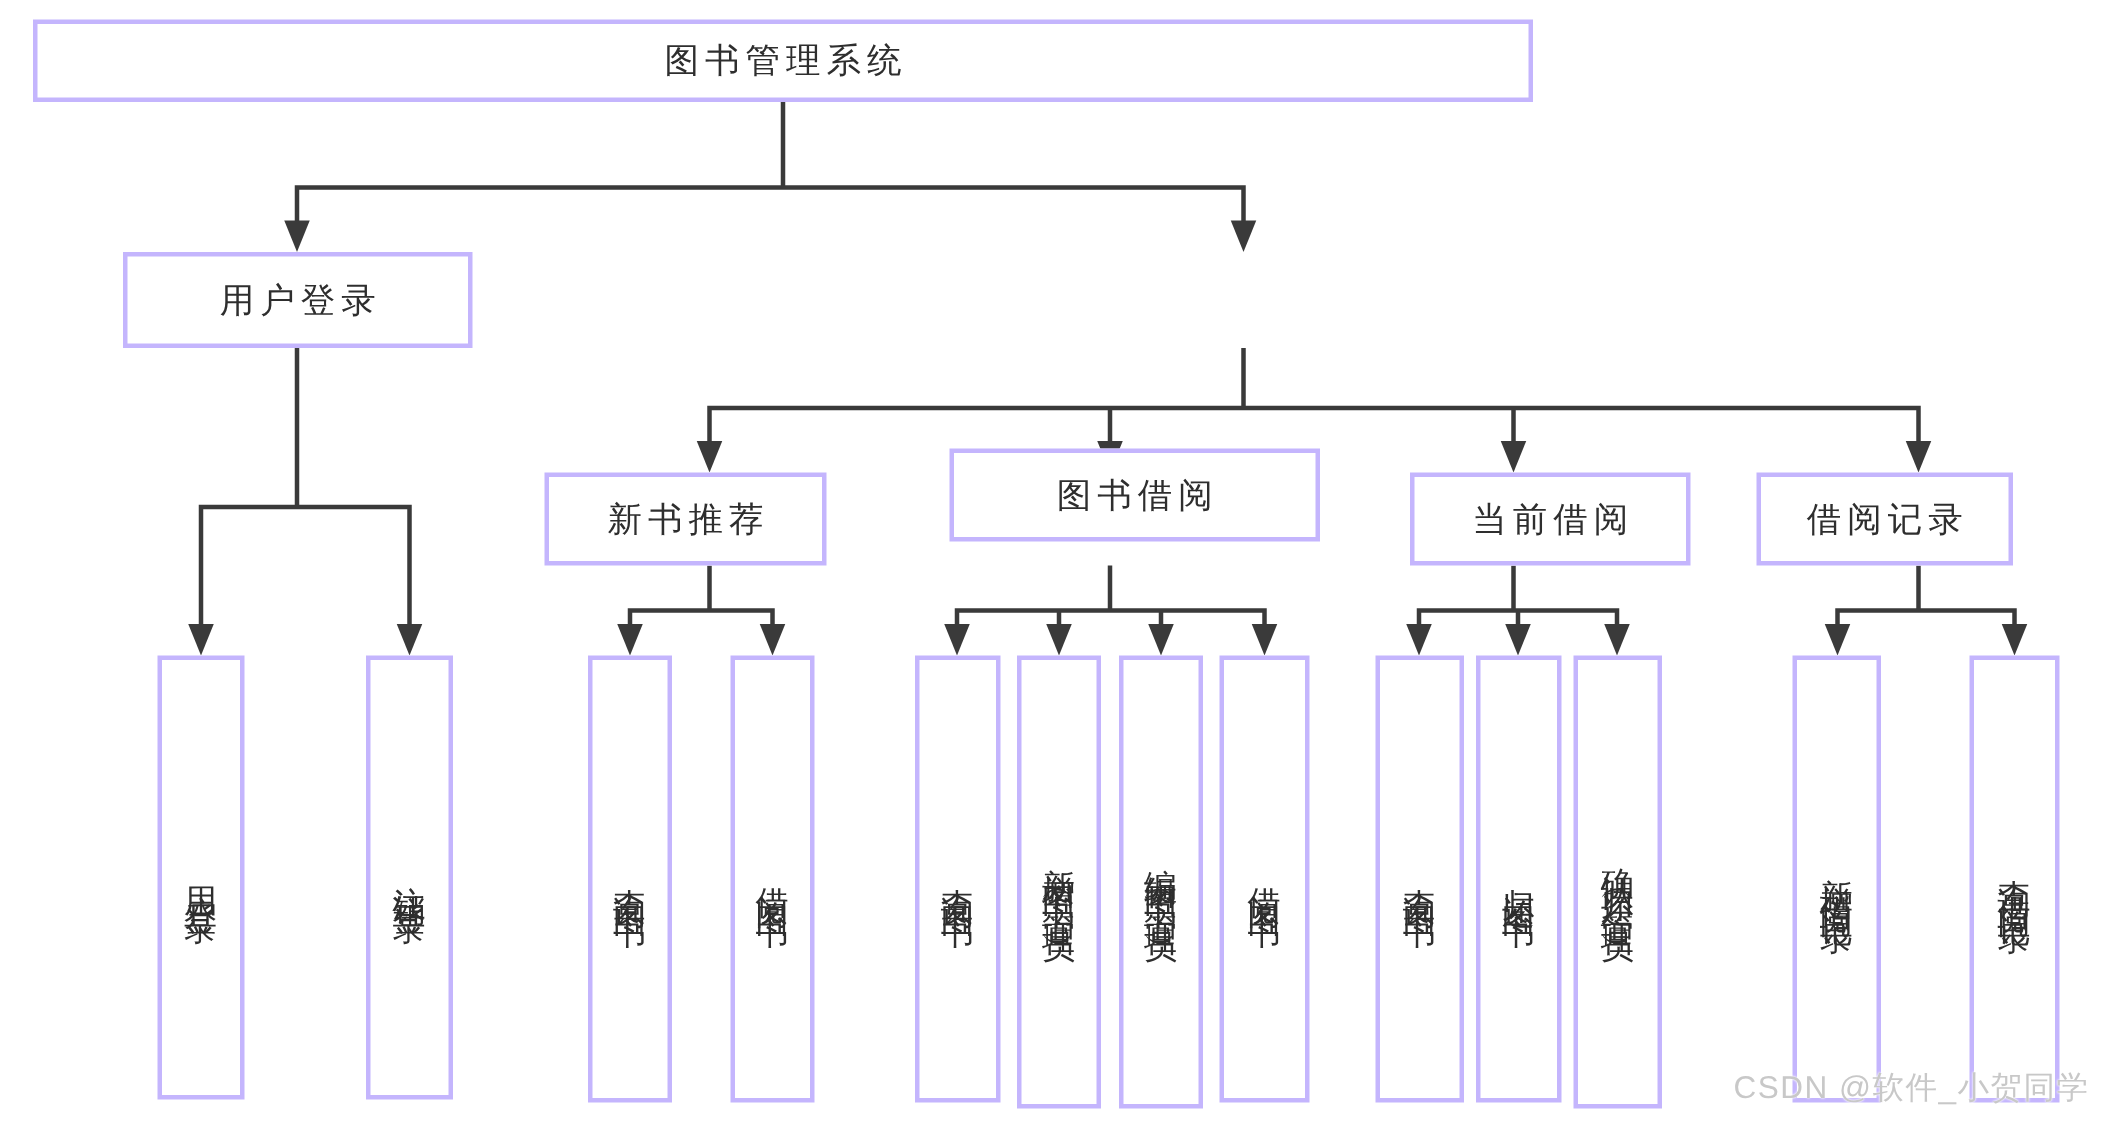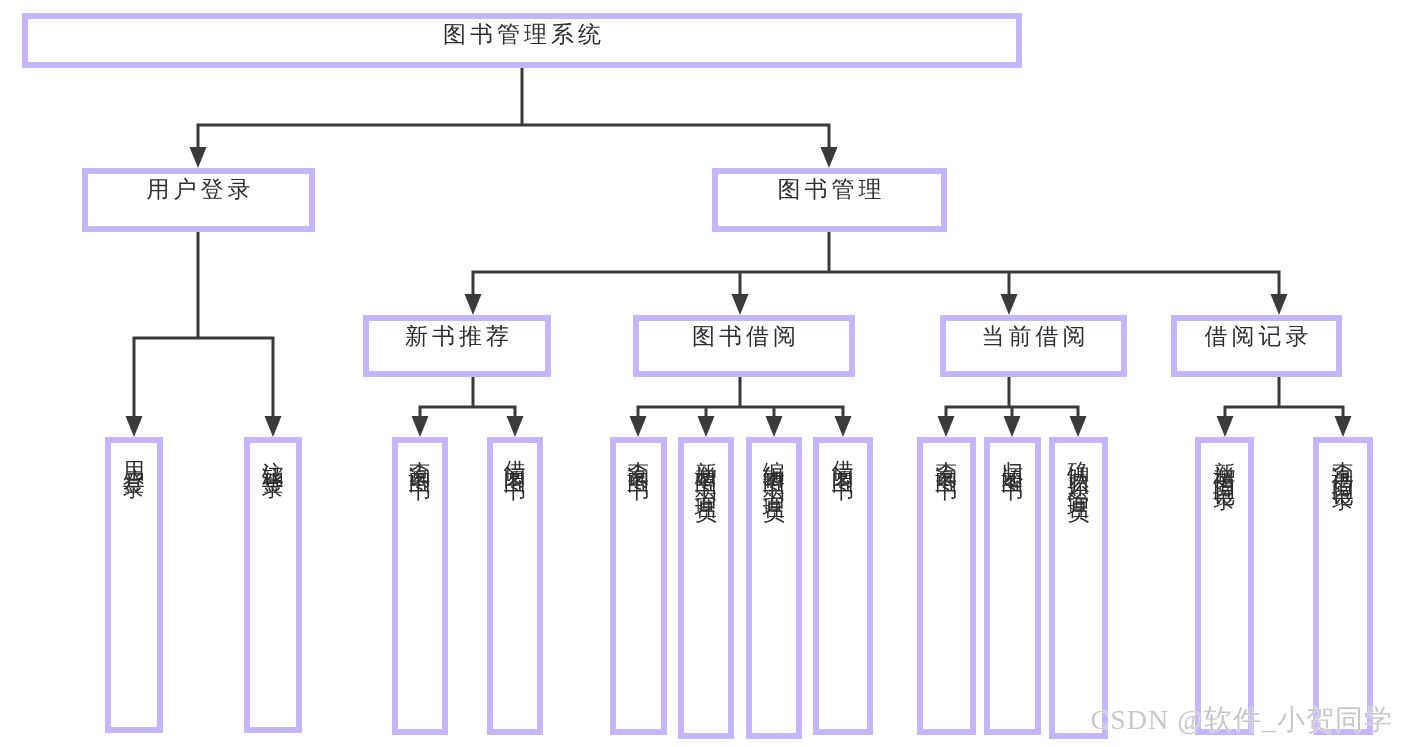--- a/index.html
+++ b/index.html
@@ -7,22 +7,22 @@
     width:1405px;height:747px;position:relative;overflow:hidden;
     font-family:"Liberation Sans","DejaVu Sans",sans-serif;
     color:#2e2e2e;
   }
   .stage{position:absolute;inset:0;}
   svg.wires{position:absolute;left:0;top:0;pointer-events:none;}
   .box{
     position:absolute;
     box-sizing:border-box;
     background:#ffffff;
-    border:6px solid #c4b5fd;
-    display:flex;justify-content:center;
+    border:3px solid #c4b5fd;
+    display:flex;align-items:center;justify-content:center;
   }
   .hlabel{
     font-size:23px;
     letter-spacing:4px;
     text-indent:4px;
     white-space:nowrap;
     color:#2e2e2e;
   }
   .leaf .vtext{
     writing-mode:vertical-rl;
@@ -30,27 +30,26 @@
     font-size:22px;
     line-height:1.15;
     letter-spacing:6px;
     white-space:nowrap;
     color:#2e2e2e;
   }
   .watermark{
     position:absolute;
     right:12px;
     bottom:8px;
-    font-size:28px;
+    font-size:21px;
     letter-spacing:1px;
     color:#c8c8c8;
     text-shadow:0 0 2px #ffffff,0 0 1px #ffffff;
     z-index:10;
     white-space:nowrap;
-    font-family:Liberation Serif, serif;
   }
 </style>
 </head>
 <body>
 
 <div class="stage">
 
   <svg class="wires" width="1405" height="747" viewBox="0 0 1405 747">
     <g stroke="#3a3a3a" stroke-width="3" fill="none">
 
@@ -91,28 +90,25 @@
     </g>
   </svg>
 
   <div class="box" style="left:22px;top:13px;width:1000px;height:55px">
     <span class="hlabel">图书管理系统</span>
   </div>
 
   <div class="box" style="left:82px;top:168px;width:233px;height:64px">
     <span class="hlabel">用户登录</span>
   </div>
-  <div class="box" style="left:712px;top:168px;width:235px;height:64px">
-    <span class="hlabel">图书管理</span>
-  </div>
 
   <div class="box" style="left:363px;top:315px;width:188px;height:62px">
     <span class="hlabel">新书推荐</span>
   </div>
-  <div class="box" style="left:633px;top:315px;width:222px;height:62px">
+  <div class="box" style="left:633px;top:299px;width:247px;height:62px">
     <span class="hlabel">图书借阅</span>
   </div>
   <div class="box" style="left:940px;top:315px;width:187px;height:62px">
     <span class="hlabel">当前借阅</span>
   </div>
   <div class="box" style="left:1171px;top:315px;width:171px;height:62px">
     <span class="hlabel">借阅记录</span>
   </div>
 
   <div class="box leaf" style="left:105px;top:437px;width:58px;height:296px">

